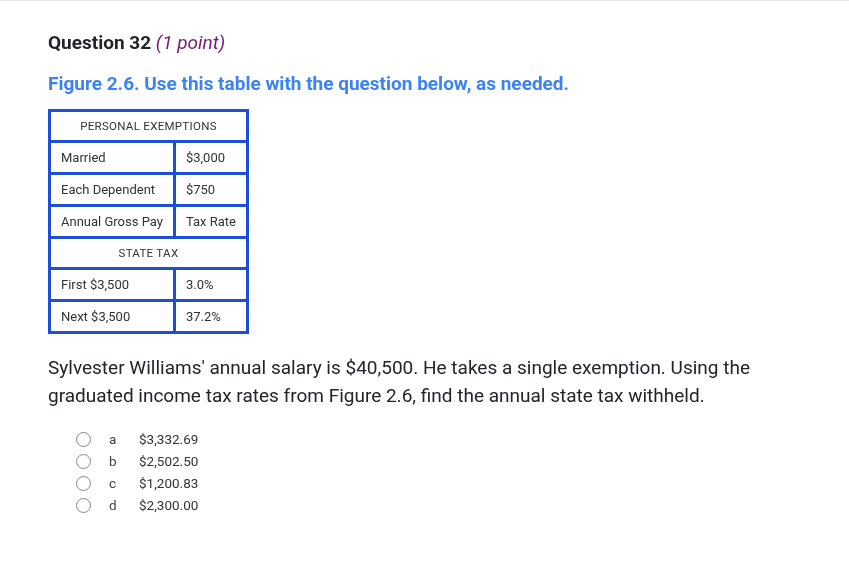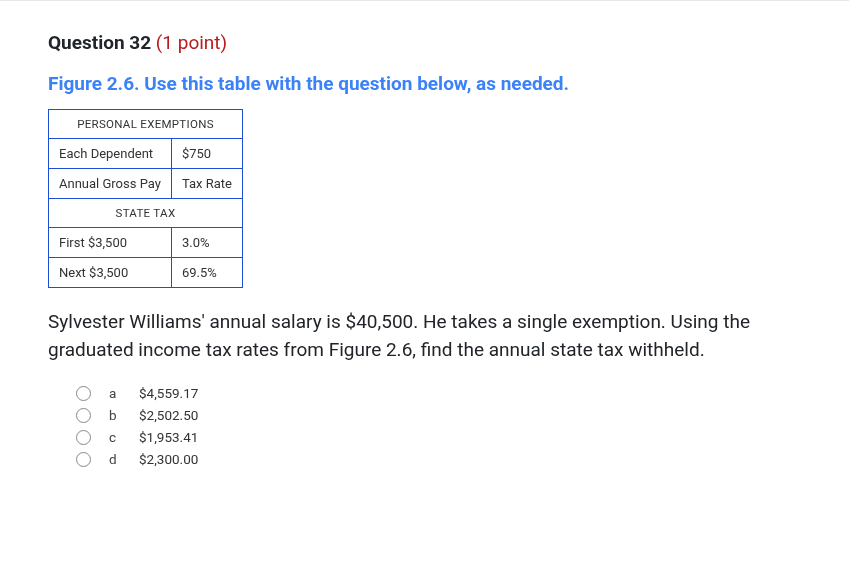--- a/index.html
+++ b/index.html
@@ -20,36 +20,37 @@
     .question-header {
       font-size: 19px;
       margin-bottom: 18px;
     }
     .question-number {
       font-weight: 700;
       color: #212529;
     }
     .question-points {
       font-weight: 400;
-      color: #b91c1c;
+      color: #701a75;
+      font-style: italic;
     }
     .figure-title {
       font-size: 19px;
       font-weight: 700;
       color: #3b82f6;
       margin-bottom: 14px;
     }
     .tax-table {
       border-collapse: collapse;
       font-size: 13px;
       color: #333;
       margin-bottom: 20px;
     }
     .tax-table td, .tax-table th {
-      border: 1px solid #1d4ed8;
+      border: 3px solid #1d4ed8;
       padding: 7px 10px;
       text-align: left;
       font-weight: 400;
     }
     .tax-table .section-header {
       font-size: 11.5px;
       font-weight: 400;
       text-transform: uppercase;
       letter-spacing: 0.3px;
       text-align: center;
@@ -105,58 +106,62 @@
   </div>
 
   <div class="figure-title">Figure 2.6.  Use this table with the question below, as needed.</div>
 
   <table class="tax-table">
     <tbody>
         <tr>
           <td colspan="2" class="section-header">PERSONAL EXEMPTIONS</td>
         </tr>
     <tr>
+      <td>Married</td>
+      <td>$3,000</td>
+    </tr>
+    <tr>
       <td>Each Dependent</td>
       <td>$750</td>
     </tr>
     <tr>
       <td>Annual Gross Pay</td>
       <td>Tax Rate</td>
     </tr>
     <tr>
           <td colspan="2" class="section-header">STATE TAX</td>
         </tr>
     <tr>
       <td>First $3,500</td>
       <td>3.0%</td>
     </tr>
     <tr>
       <td>Next $3,500</td>
-      <td>69.5%</td>
+      <td>37.2%</td>
     </tr>
   </tbody>
     </table>
 
   <div class="body-text">Sylvester Williams' annual salary is $40,500.  He takes a single exemption.  Using the graduated income tax rates from Figure 2.6, find the annual  state tax withheld.</div>
 
   <div class="options">
     <div class="option-row">
       <span class="radio"></span>
       <span class="option-letter">a</span>
-      <span class="option-value">$4,559.17</span>
+      <span class="option-value">$3,332.69</span>
     </div>
     <div class="option-row">
       <span class="radio"></span>
       <span class="option-letter">b</span>
       <span class="option-value">$2,502.50</span>
     </div>
     <div class="option-row">
       <span class="radio"></span>
       <span class="option-letter">c</span>
-      <span class="option-value">$1,953.41</span>
+      <span class="option-value">$1,200.83</span>
     </div>
     <div class="option-row">
       <span class="radio"></span>
       <span class="option-letter">d</span>
       <span class="option-value">$2,300.00</span>
     </div>
   </div>
 
 </div>
 

